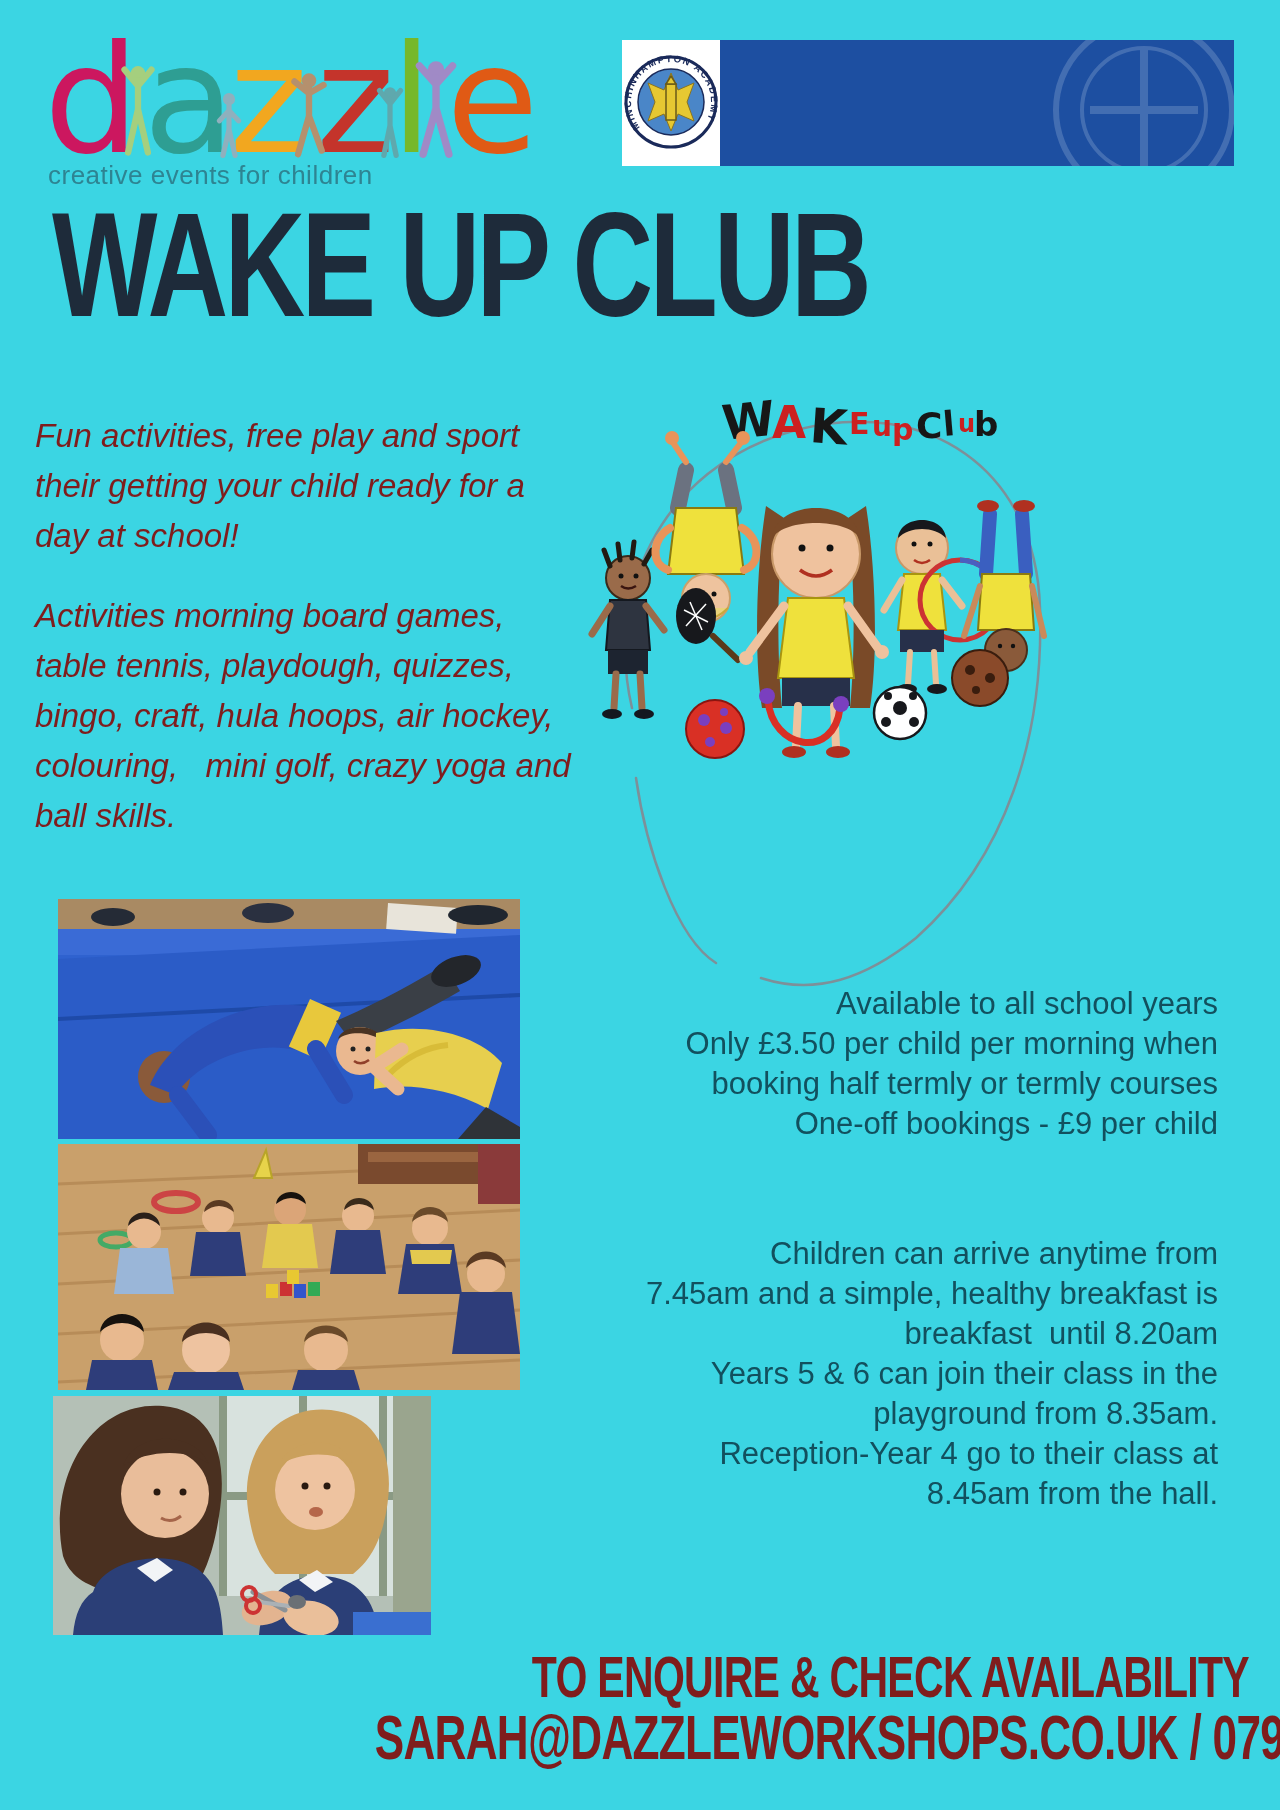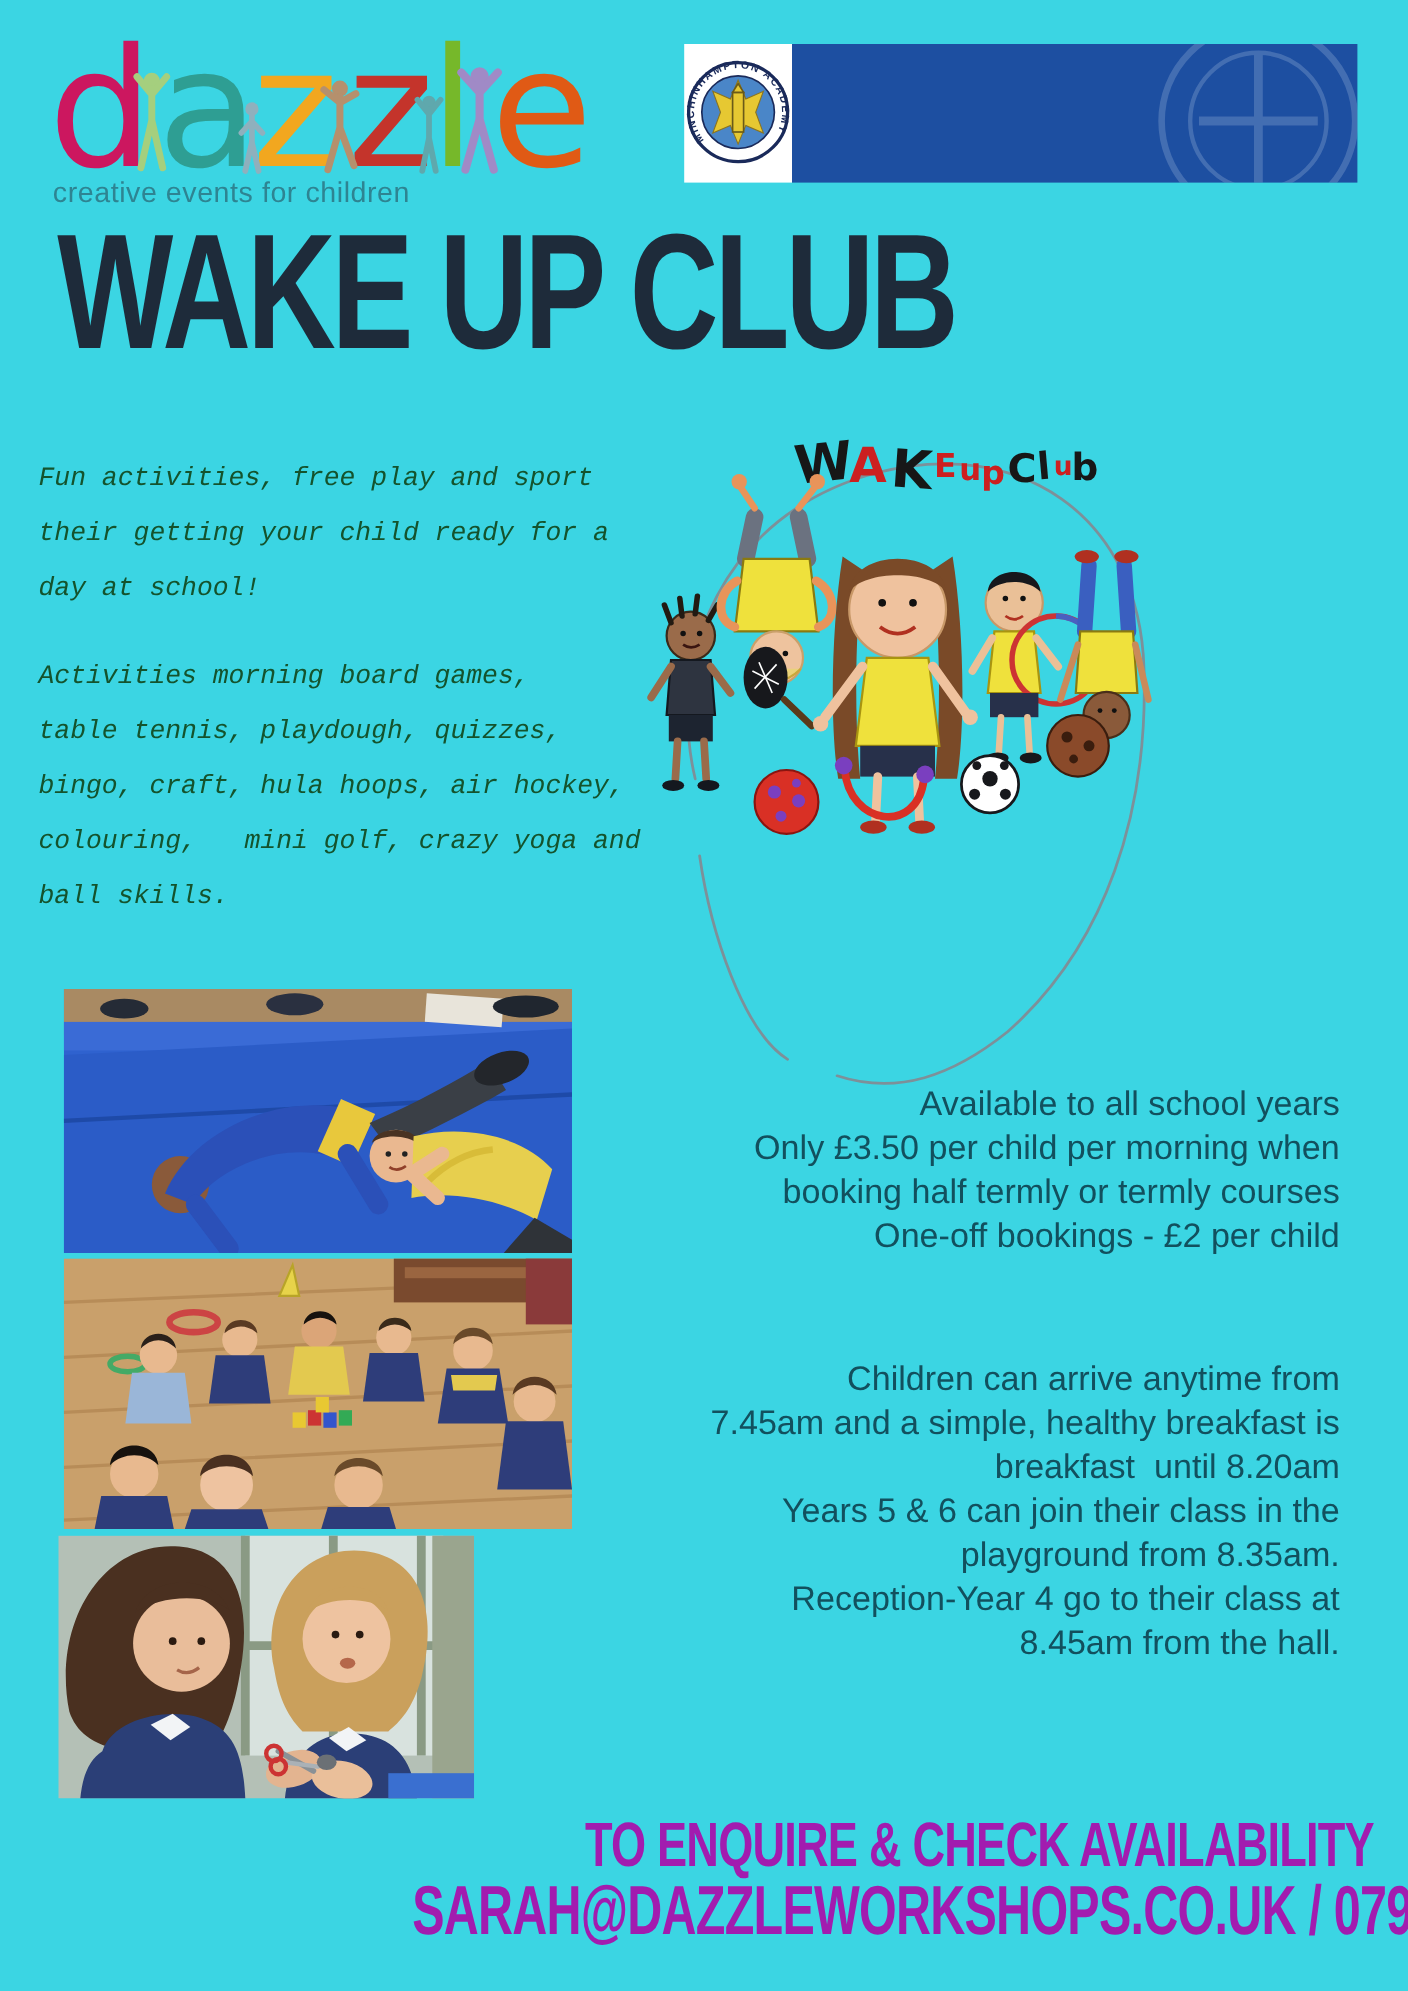--- a/index.html
+++ b/index.html
@@ -15,32 +15,32 @@
   
   .crest-box{position:absolute;left:622px;top:40px;width:98px;height:126px;background:#ffffff;}
   .school-banner{position:absolute;left:720px;top:40px;width:514px;height:126px;overflow:hidden;padding:0;}
   .school-name{position:absolute;left:18px;top:8px;font-family:"Liberation Serif",serif;font-size:31px;line-height:53px;color:#eef3fb;white-space:pre;}
   .banner-watermark{position:absolute;right:-20px;top:-30px;opacity:0.20;}
 
   
   .headline{position:absolute;left:52px;top:190px;font-size:149px;font-weight:bold;line-height:1.0;letter-spacing:-5px;transform:scaleX(0.75);transform-origin:left top;white-space:pre;}
 
   
-  .para{position:absolute;font-style:italic;font-size:24px;line-height:50px;color:#14532d;font-family:Liberation Mono, monospace;}
+  .para{position:absolute;font-style:italic;font-size:33px;line-height:50px;color:#7f1d1d;}
   .para-intro{left:35px;top:411px;width:640px;}
   .para-activities{left:35px;top:591px;width:660px;}
   .tline{white-space:pre;}
 
   
   .info{position:absolute;font-size:31px;line-height:40px;color:#12505e;text-align:right;}
   .info-1{left:420px;top:984px;width:798px;}
   .info-2{left:420px;top:1234px;width:798px;}
 
   
-  .footer{position:absolute;left:0;top:1648px;width:1249px;text-align:right;color:#a21caf;font-weight:bold;}
+  .footer{position:absolute;left:0;top:1648px;width:1249px;text-align:right;color:#7f1d1d;font-weight:bold;}
   .footer-l1{font-size:57px;line-height:58px;letter-spacing:-1px;transform:scaleX(0.72);transform-origin:right top;white-space:pre;}
   .footer-l2{font-size:63px;line-height:62px;letter-spacing:-1px;transform:scaleX(0.70);transform-origin:right top;white-space:pre;}
 
   
   .drawing{position:absolute;left:566px;top:378px;}
   .photo{position:absolute;display:block;}
   .photo-1{left:58px;top:899px;}
   .photo-2{left:58px;top:1144px;}
   .photo-3{left:53px;top:1396px;}
 </style>
@@ -359,21 +359,21 @@
       <circle cx="200" cy="210" r="7" fill="none" stroke="#cc3333" stroke-width="4"></circle>
       <ellipse cx="244" cy="206" rx="9" ry="7" fill="#6b7075"></ellipse>
     </g>
     <rect x="300" y="216" width="78" height="23" fill="#3a6fd0"></rect>
   </svg>
 
   <div class="info info-1">
     <div class="tline">Available to all school years</div>
     <div class="tline">Only £3.50 per child per morning when</div>
     <div class="tline">booking half termly or termly courses</div>
-    <div class="tline">One-off bookings - £2 per child</div>
+    <div class="tline">One-off bookings - £9 per child</div>
   </div>
 
   <div class="info info-2">
     <div class="tline">Children can arrive anytime from</div>
     <div class="tline">7.45am and a simple, healthy breakfast is</div>
     <div class="tline">breakfast  until 8.20am</div>
     <div class="tline">Years 5 &amp; 6 can join their class in the</div>
     <div class="tline">playground from 8.35am.</div>
     <div class="tline">Reception-Year 4 go to their class at</div>
     <div class="tline">8.45am from the hall.</div>

